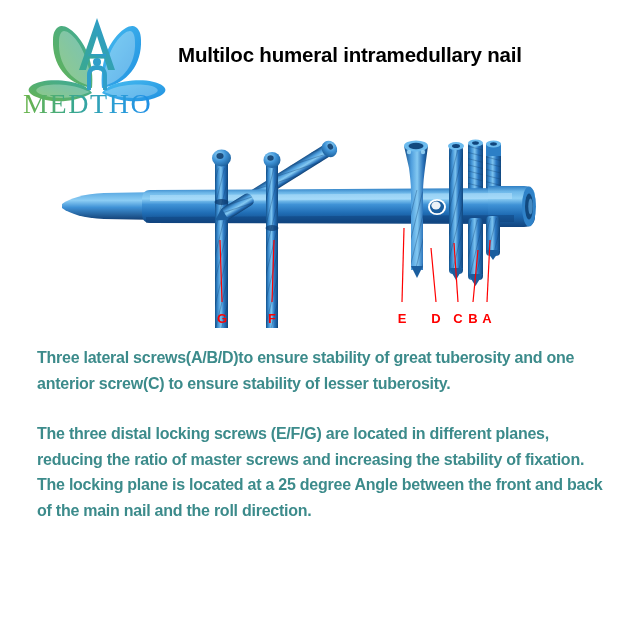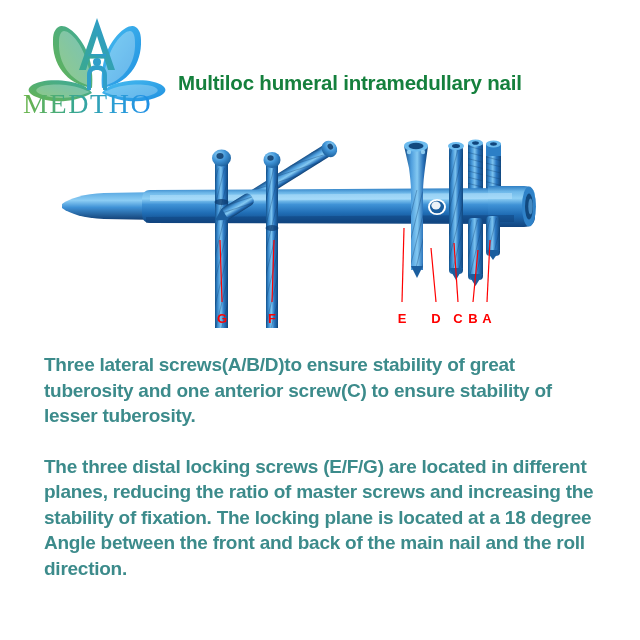--- a/index.html
+++ b/index.html
@@ -32,25 +32,24 @@
     width: 150px; height: 108px; text-decoration: underline;
   }
   #logo svg { display: block; }
 
   #title {
     position: absolute;
     left: 178px; top: 42px;
     width: 440px;
     font-size: 20.5px;
     font-weight: bold;
-    color: #15803d;
+    color: #000000;
     letter-spacing: -0.2px;
     line-height: 26px;
     white-space: nowrap;
-    margin-top: 28px;
   }
 
   
   #diagram {
     position: absolute;
     left: 0; top: 128px;
     width: 640px; height: 200px;
   }
   #diagram svg { display: block; }
 
@@ -66,25 +65,25 @@
   }
 
   
   #bodytext {
     position: absolute;
     left: 36px; top: 344px;
     width: 572px;
   }
   .para {
     color: #3c8b8b;
-    font-size: 19px;
+    font-size: 16px;
     font-weight: bold;
     line-height: 25.5px;
     letter-spacing: -0.25px;
-    margin: 8px;
+    margin: 1px;
   }
   #para2 { margin-top: 25px; }
 </style>
 </head>
 <body>
 
 <div id="page">
 
   <div id="header">
 
@@ -299,16 +298,16 @@
       <div class="leader-label" style="left: 272px; top: 312px;">F</div>
       <div class="leader-label" style="left: 402px; top: 312px;">E</div>
       <div class="leader-label" style="left: 436px; top: 312px;">D</div>
       <div class="leader-label" style="left: 458px; top: 312px;">C</div>
       <div class="leader-label" style="left: 473px; top: 312px;">B</div>
       <div class="leader-label" style="left: 487px; top: 312px;">A</div>
     </div>
 
   <div id="bodytext">
     <p class="para" id="para1">Three lateral screws(A/B/D)to ensure stability of great tuberosity and one anterior screw(C) to ensure stability of lesser tuberosity.</p>
-    <p class="para" id="para2">The three distal locking screws (E/F/G) are located in different planes, reducing the ratio of master screws and increasing the stability of fixation. The locking plane is located at a 18 degree Angle between the front and back of the main nail and the roll direction.</p>
+    <p class="para" id="para2">The three distal locking screws (E/F/G) are located in different planes, reducing the ratio of master screws and increasing the stability of fixation. The locking plane is located at a 25 degree Angle between the front and back of the main nail and the roll direction.</p>
   </div>
 
 </div>
 
 </body></html>

